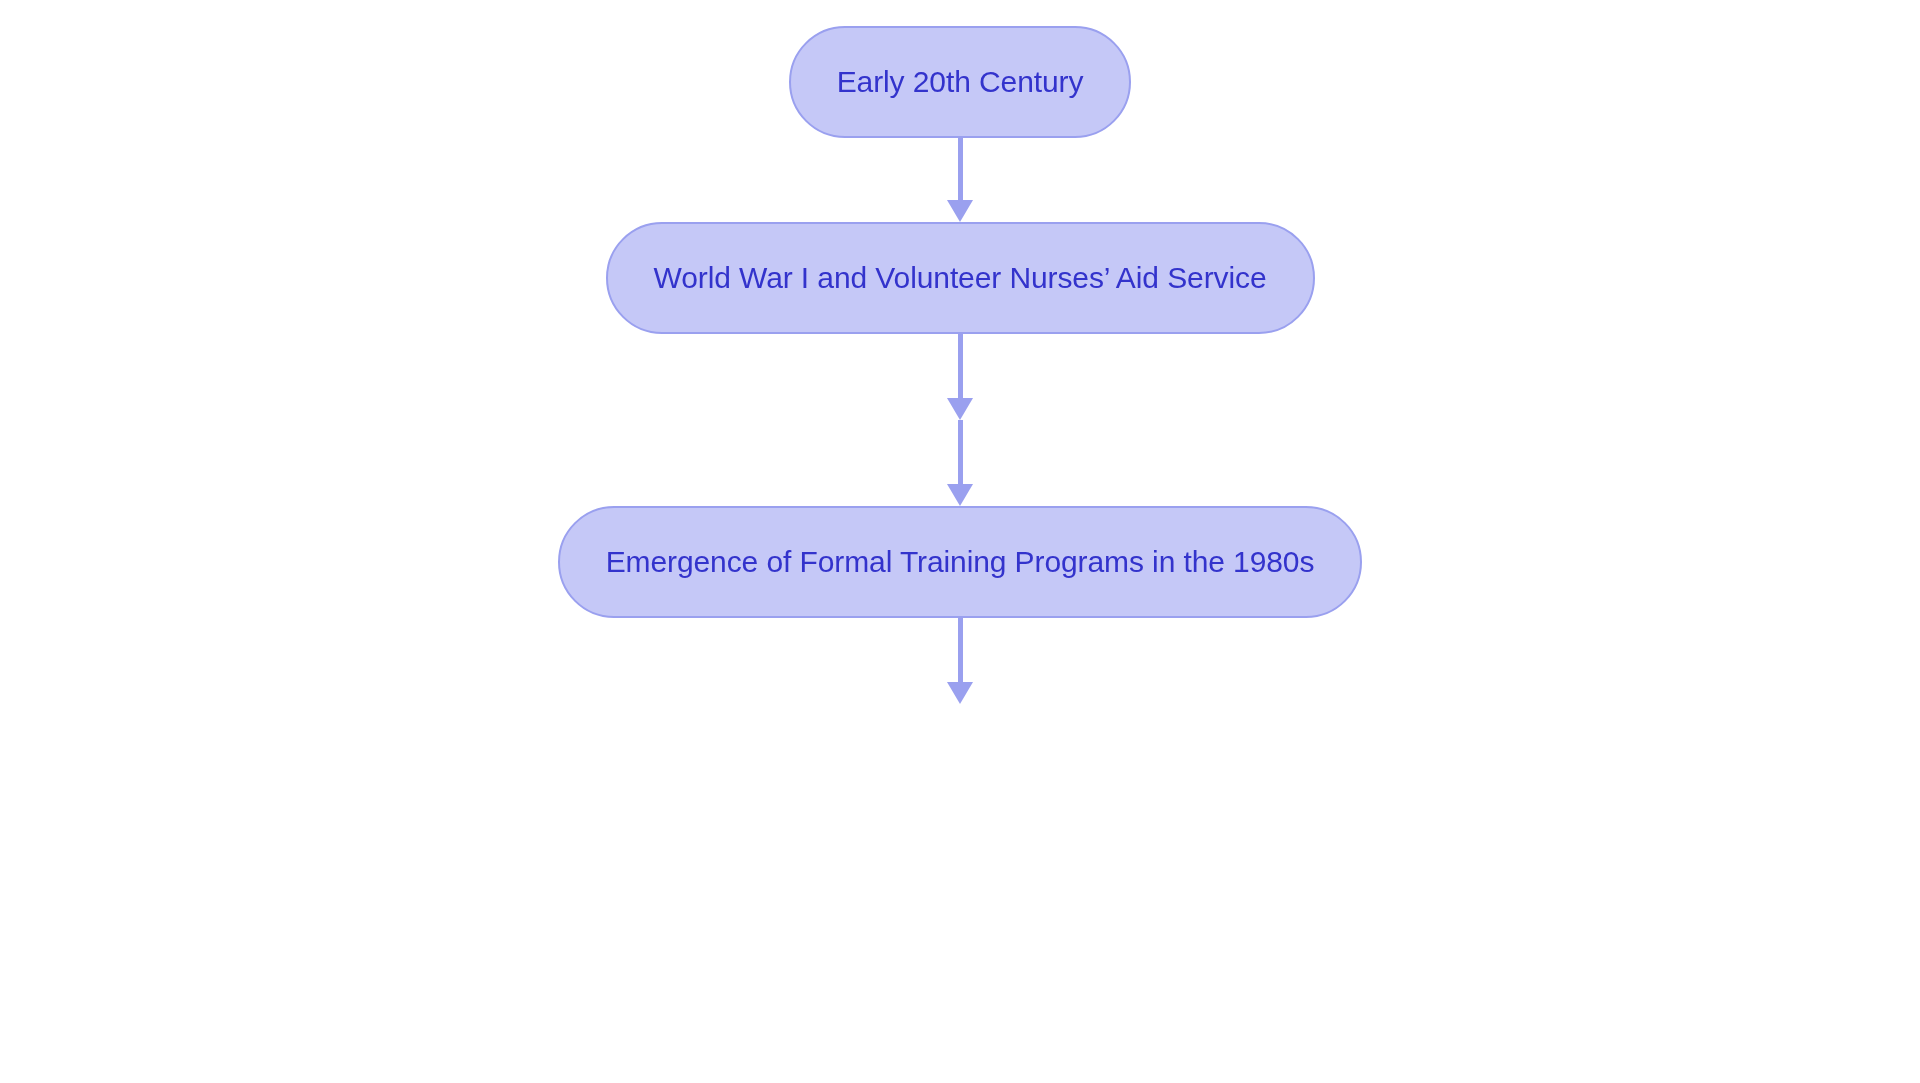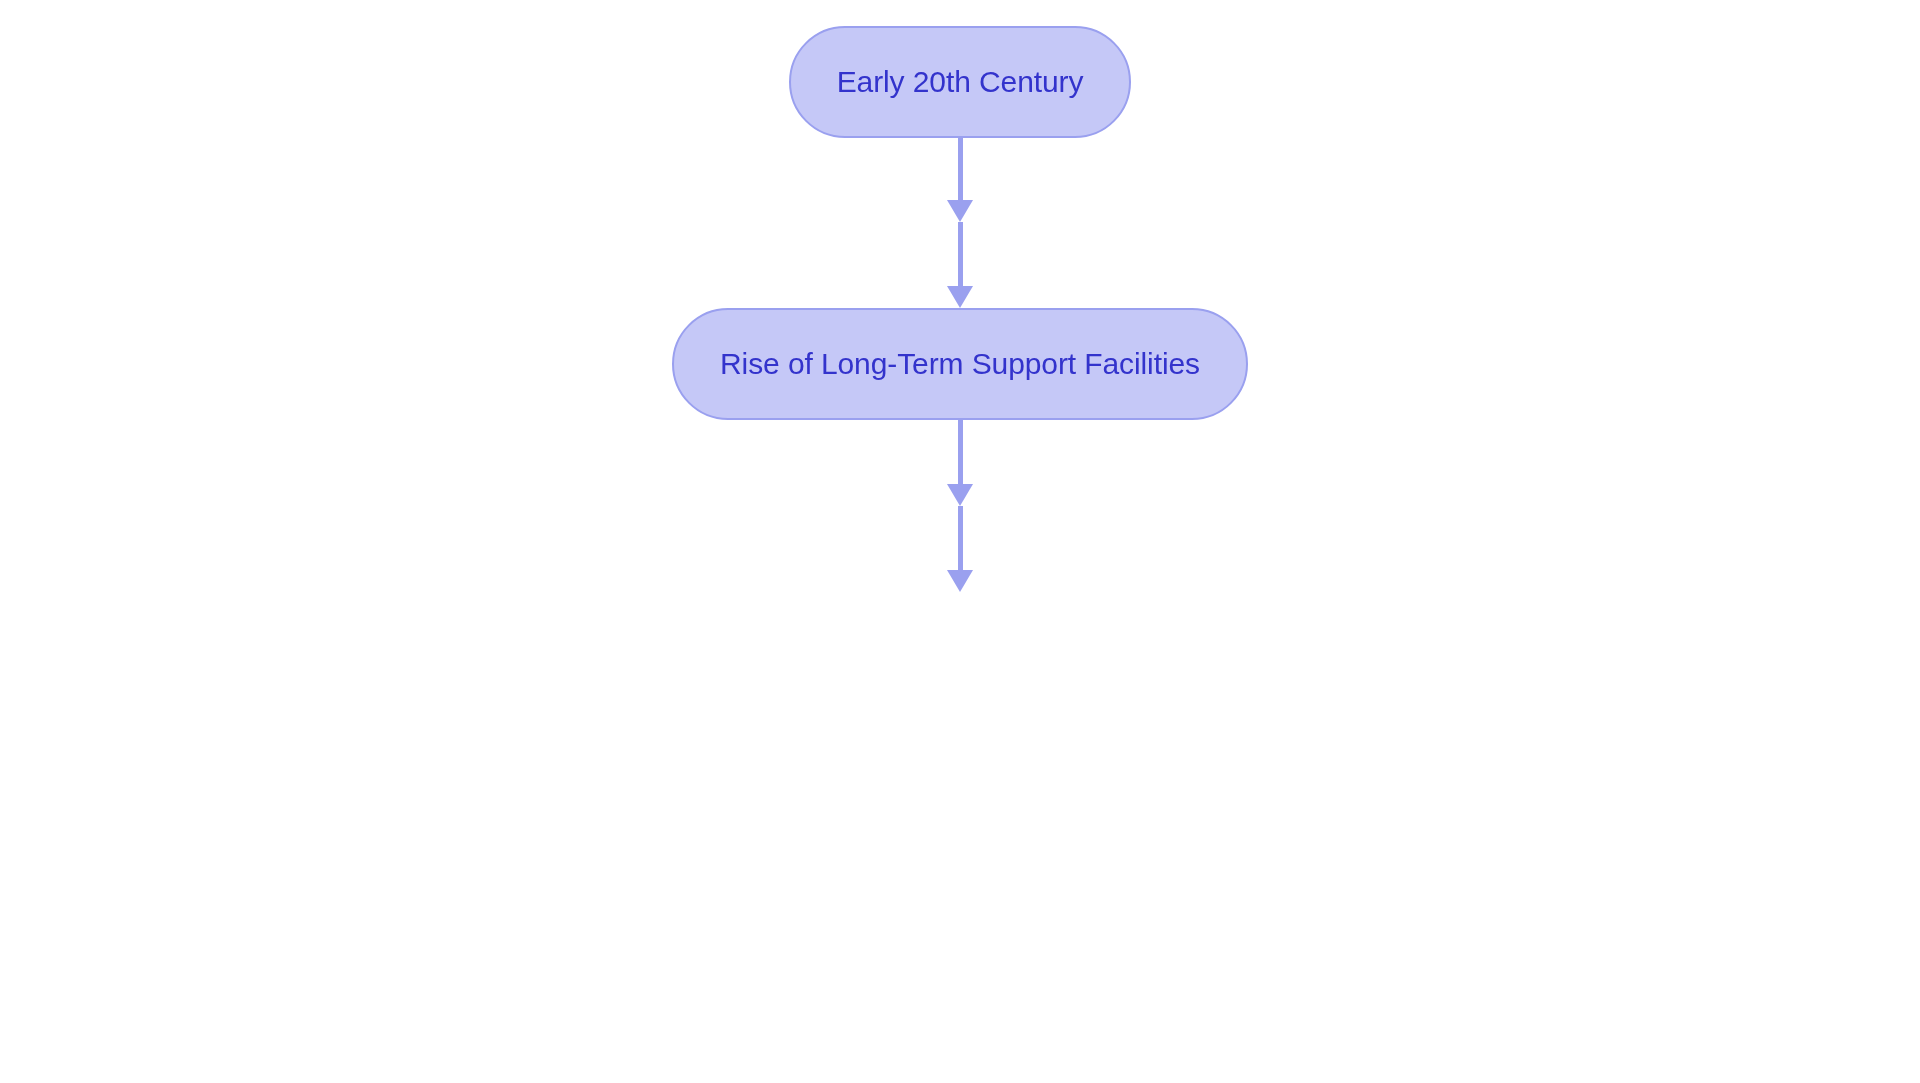--- a/index.html
+++ b/index.html
@@ -95,35 +95,38 @@
 
     <div class="node">
       <span>Early 20th Century</span>
     </div>
 
     <div class="connector conn-1">
       <div class="shaft"></div>
       <div class="head"></div>
     </div>
 
+    <div class="node">
+      <span>World War I and Volunteer Nurses’ Aid Service</span>
+    </div>
 
     <div class="connector conn-2">
       <div class="shaft"></div>
       <div class="head"></div>
     </div>
 
-    <div class="node">
-      <span>Rise of Long-Term Support Facilities</span>
-    </div>
 
     <div class="connector conn-3">
       <div class="shaft"></div>
       <div class="head"></div>
     </div>
 
+    <div class="node">
+      <span>Emergence of Formal Training Programs in the 1980s</span>
+    </div>
 
     <div class="connector conn-4">
       <div class="shaft"></div>
       <div class="head"></div>
     </div>
 
 
   </div>
 </div>
 

